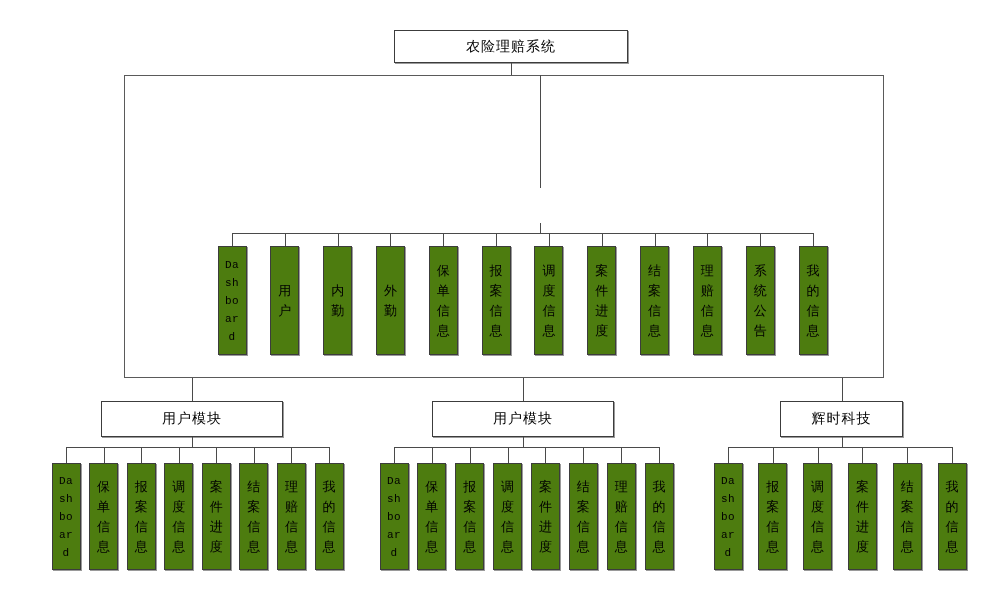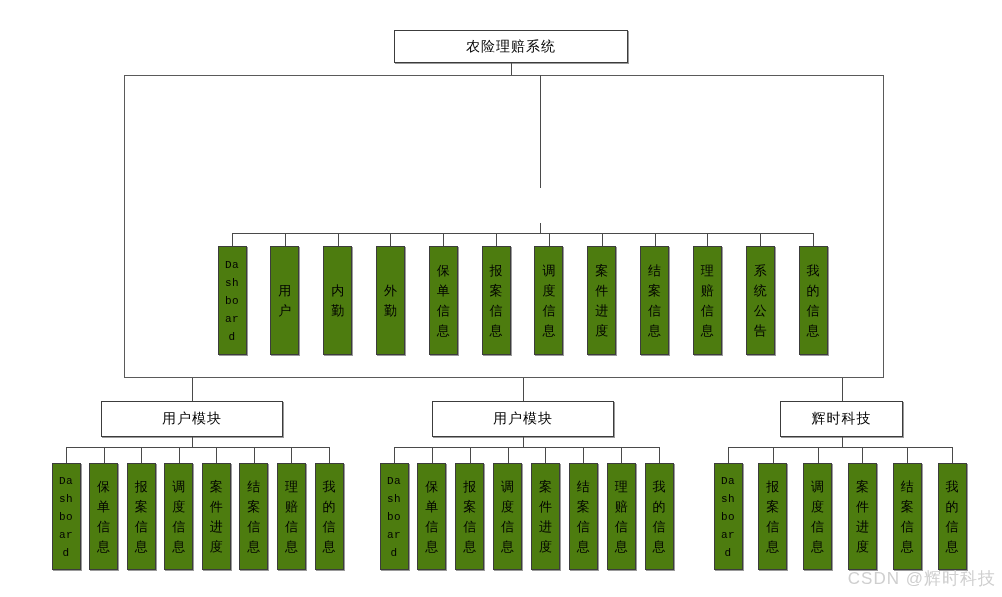--- a/index.html
+++ b/index.html
@@ -328,14 +328,13 @@
       </div>
       <div class="line-v" style="left: 952px; top: 447px; height: 16px;"></div>
       <div class="v-node" style="left: 937.5px; top: 463px; width: 29px; height: 107px;">
         <span class="seg-cjk">我</span>
         <span class="seg-cjk">的</span>
         <span class="seg-cjk">信</span>
         <span class="seg-cjk">息</span>
       </div>
     </div>
 
-  <div class="watermark">CSDN @辉时科技</div>
 </div>
 
 </body></html>

